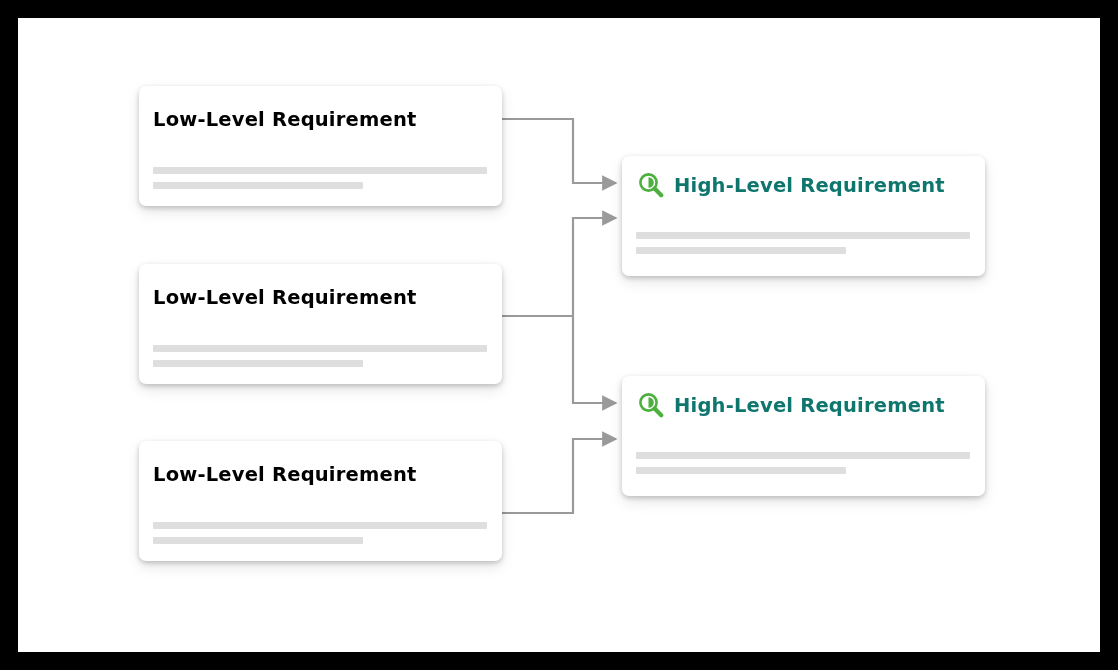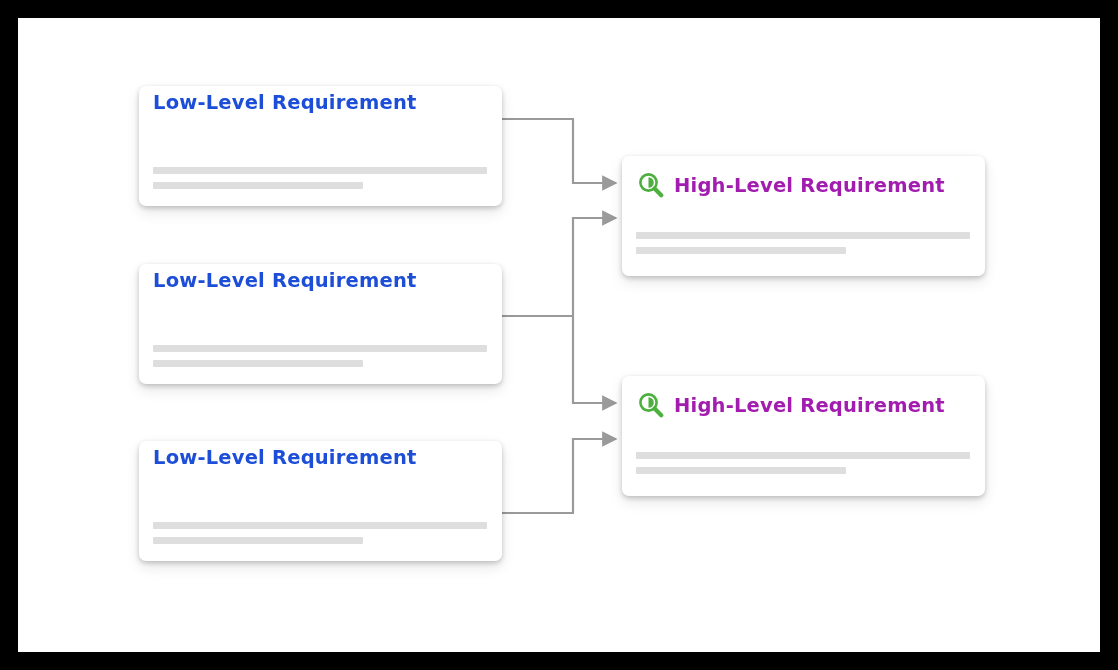--- a/index.html
+++ b/index.html
@@ -52,28 +52,28 @@
   .card-title {
     position: absolute;
     font-size: 19.5px;
     font-weight: bold;
     letter-spacing: 0.2px;
     white-space: nowrap;
   }
 
   .card.low .card-title {
     left: 14px;
-    top: 5px;
-    color: #1d4ed8;
+    top: 22px;
+    color: #000000;
   }
 
   .card.high .card-title {
     left: 52px;
     top: 18px;
-    color: #a21caf;
+    color: #0f766e;
   }
 
   .mag-icon {
     position: absolute;
     left: 16px;
     top: 16px;
     width: 26px;
     height: 26px;
   }
 

